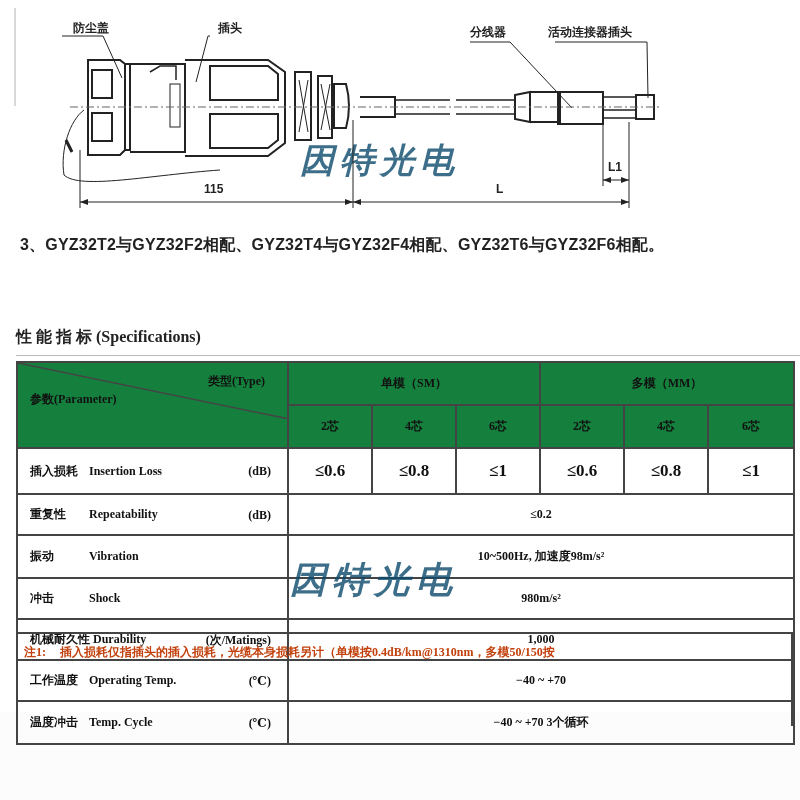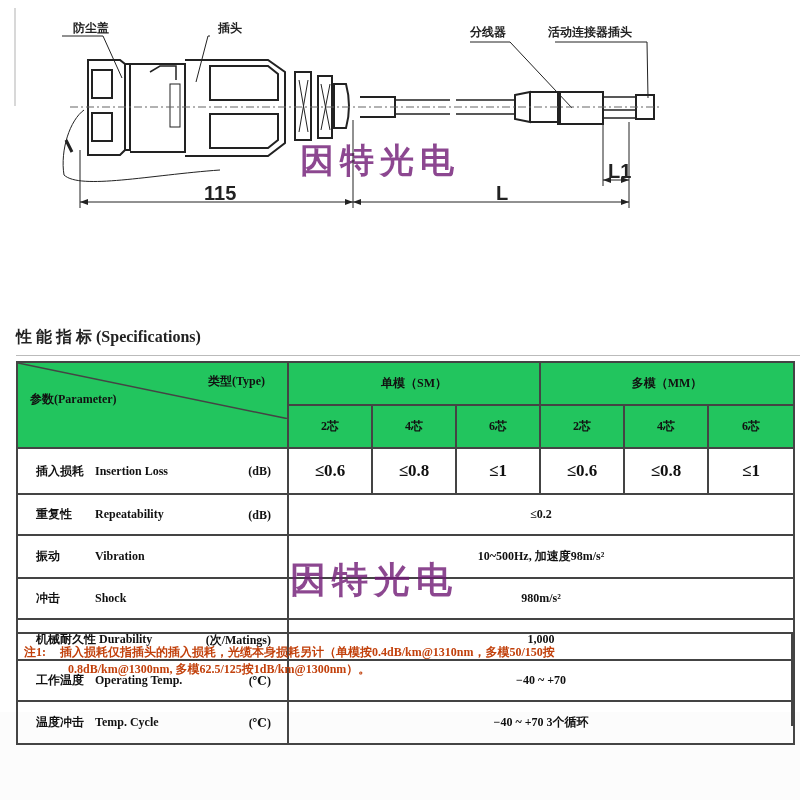--- a/index.html
+++ b/index.html
@@ -6,42 +6,42 @@
   html, body { width: 800px; height: 800px; background: #fcfcfc; overflow: hidden; }
   body { position: relative; font-family: "Liberation Sans", "DejaVu Sans", sans-serif; color: #111; }
 
   .page { position: absolute; left: 0; top: 0; width: 800px; height: 712px; background: #fff; }
   .left-rule { position: absolute; left: 14px; top: 8px; width: 2px; height: 98px; background: #d8d8d8; }
 
   
   .drawing { position: absolute; left: 0; top: 0; width: 800px; height: 220px; }
   .drawing svg { position: absolute; left: 0; top: 0; }
   .callout { position: absolute; font-size: 12px; font-weight: bold; color: #222; white-space: nowrap; }
-  .dim-label { position: absolute; font-size: 20px; font-weight: bold; color: #222; }
-
-  .watermark { position: absolute; color: #701a75; font-weight: bold; font-size: 34px; letter-spacing: 6px; pointer-events: none; opacity: .8; }
+  .dim-label { position: absolute; font-size: 12px; font-weight: bold; color: #222; }
+
+  .watermark { position: absolute; color: #0c4a6e; font-weight: bold; font-size: 34px; letter-spacing: 6px; pointer-events: none; opacity: .8; font-style: italic; }
 
   
   .notes { position: absolute; left: 20px; top: 232px; width: 780px; }
   .notes .line { font-size: 16px; font-weight: bold; color: #222; line-height: 26px; white-space: nowrap; letter-spacing: .2px; }
 
   .spec-title { position: absolute; left: 16px; top: 327px; font-family: "Liberation Serif", "DejaVu Serif", serif; font-weight: bold; font-size: 16px; color: #222; }
   .spec-rule { position: absolute; left: 16px; top: 355px; width: 784px; height: 1px; background: #bbb; }
 
   
   .spec-table { position: absolute; left: 16px; top: 361px; width: 777px; border-collapse: collapse; font-family: "Liberation Serif", "DejaVu Serif", serif; font-weight: bold; font-size: 12px; table-layout: fixed; }
   .spec-table td { border: 2px solid #444; height: 28px; text-align: center; vertical-align: middle; padding: 12px 4px; }
-  .spec-table .hdr { background: #22c55e; }
+  .spec-table .hdr { background: #15803d; }
   .spec-table .hdr-top td { height: 27px; }
   .spec-table .hdr-sub td { height: 28px; }
   .diag-cell { position: relative; padding: 0 !important; overflow: hidden; }
   .diag-cell svg { position: absolute; left: 0; top: 0; }
   .diag-type { position: absolute; right: 22px; top: 10px; font-size: 12px; }
   .diag-param { position: absolute; left: 12px; top: 28px; font-size: 12px; }
-  .param-cell { text-align: left !important; padding: 0 18px !important; position: relative; }
+  .param-cell { text-align: left !important; padding: 0 12px !important; position: relative; }
   .param-zh { display: inline-block; min-width: 56px; }
   .param-en { display: inline-block; }
   .param-unit { position: absolute; right: 16px; top: 50%; transform: translateY(-50%); }
   .val { font-size: 17px; }
 
   .footnotes { position: absolute; left: 16px; top: 632px; width: 777px; height: 94px; border-left: 2px solid #444; border-right: 2px solid #444; border-top: 2px solid #444; font-family: "Liberation Serif", "DejaVu Serif", serif; font-weight: bold; font-size: 12px; color: #c2410c; padding: 10px 0 0 6px; }
   .footnotes .fn { line-height: 17px; white-space: nowrap; }
   .footnotes .fn-indent { padding-left: 44px; }
   .footnotes .fn-label { display: inline-block; width: 36px; }
 </style>
@@ -109,20 +109,21 @@
     <div class="callout" style="left:73px; top:20px;">防尘盖</div>
     <div class="callout" style="left:218px; top:20px;font-family:Liberation Mono, monospace;">插头</div>
     <div class="callout" style="left:470px; top:24px;">分线器</div>
     <div class="callout" style="left:548px; top:24px;">活动连接器插头</div>
     <div class="dim-label" style="left:204px; top:182px;">115</div>
     <div class="dim-label" style="left:496px; top:182px;">L</div>
     <div class="dim-label" style="left:608px; top:160px;">L1</div>
   </div>
 
   <div class="notes">
+    <div class="line">3、GYZ32T2与GYZ32F2相配、GYZ32T4与GYZ32F4相配、GYZ32T6与GYZ32F6相配。</div>
   </div>
 
   <div class="spec-title">性 能 指 标 (Specifications)</div>
   <div class="spec-rule"></div>
 
   <table class="spec-table">
     <colgroup>
       <col style="width:271px">
       <col style="width:84px">
         <col style="width:84px">
@@ -210,15 +211,14 @@
       </td>
       <td colspan="6">−40 ~ +70  3个循环</td>
     </tr>
   </tbody>
     </table>
 
   <div class="watermark" style="left:290px; top:556px; font-size:36px;">因特光电</div>
 
   <div class="footnotes">
     <div class="fn"><span class="fn-label">注1:</span><span>插入损耗仅指插头的插入损耗，光缆本身损耗另计（单模按0.4dB/km@1310nm，多模50/150按</span></div>
-    <div class="fn fn-indent"><span>0.8dB/km@1300nm, 多模62.5/125按1dB/km@1300nm）。</span></div>
   </div>
 </div>
 
 </body></html>

